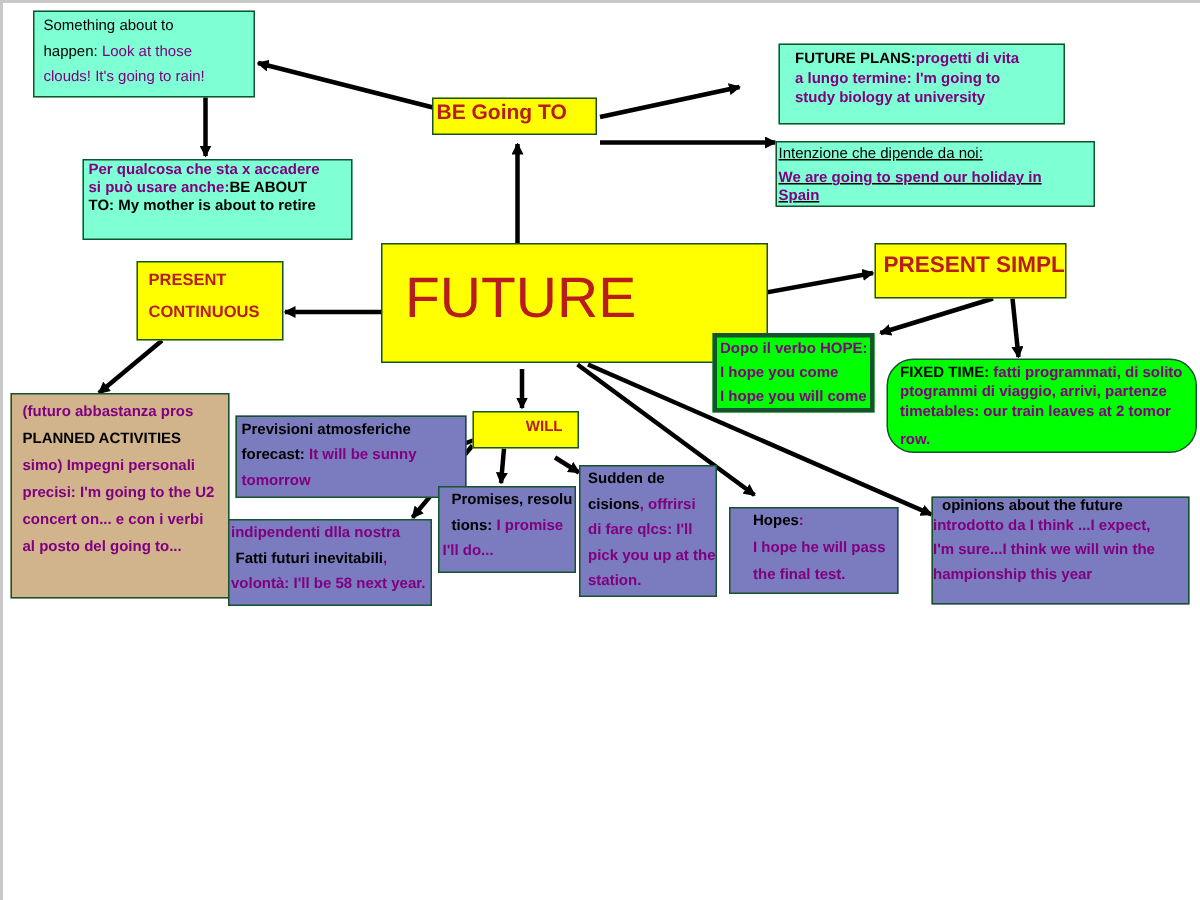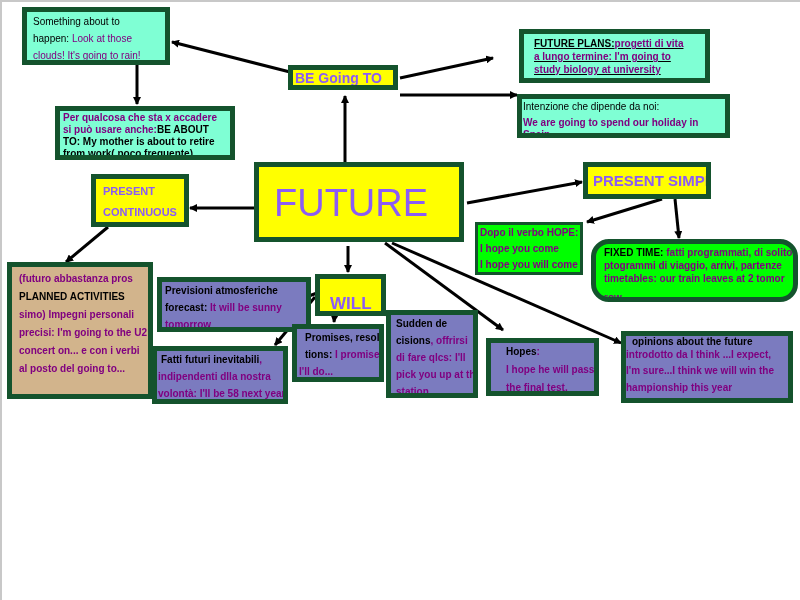--- a/index.html
+++ b/index.html
@@ -1,25 +1,25 @@
 <!DOCTYPE html>
 <html><head>
 <meta charset="utf-8">
 <style>
   html, body { margin:0; padding:0; background:#ffffff; }
   body { width:800px; height:600px; position:relative; overflow:hidden;
          font-family:"Liberation Sans", sans-serif; }
   .frame { position:absolute; left:0; top:0; width:798px; height:598px;
            border-top:2px solid #c8c8c8; border-left:2px solid #c8c8c8; }
   svg.links { position:absolute; left:0; top:0; width:800px; height:600px; }
-  .box { position:absolute; box-sizing:border-box; border:5px solid #14532d;
+  .box { position:absolute; box-sizing:border-box; border:1px solid #14532d;
          font-weight:bold; font-size:10px; line-height:19px; color:#000;
          padding:1px 3px; overflow:hidden; white-space:nowrap; }
   .aqua { background:#7fffd4; }
-  .yellow { background:#ffff00; color:#8b5cf6; }
+  .yellow { background:#ffff00; color:#b91c1c; }
   .green { background:#00ff00; }
   .tan { background:#d2b48c; }
   .slate { background:#7b7bbf; }
   .p { color:#800080; }
   .k { color:#000; }
   .line { display:block; }
 </style>
 </head>
 <body>
 
@@ -72,40 +72,39 @@
 <div class="box aqua" style="left:22px;top:7px;width:148px;height:58px;font-weight:normal;line-height:17px;padding:1px 6px;">
   <span class="line k">Something about to</span>
   <span class="line"><span class="k">happen: </span><span class="p">Look at those</span></span>
   <span class="line p">clouds! It's going to rain!</span>
 </div>
 
 <div class="box aqua" style="left:55px;top:106px;width:180px;height:54px;line-height:12px;padding:1px 3px;">
   <span class="line p">Per qualcosa che sta x accadere</span>
   <span class="line"><span class="p">si può usare anche:</span><span class="k">BE ABOUT</span></span>
   <span class="line k">TO: My mother is about to retire</span>
-  <span class="line k">from work( poco frequente)</span>
 </div>
 
 <div class="box yellow" style="left:288px;top:65px;width:110px;height:25px;font-size:14px;line-height:17px;padding:0 2px;">
   <span>BE Going TO</span>
 </div>
 
-<div class="box aqua" style="left:519px;top:29px;width:191px;height:54px;line-height:13px;padding:3px 10px;text-decoration:underline;">
+<div class="box aqua" style="left:519px;top:29px;width:191px;height:54px;line-height:13px;padding:3px 10px;">
   <span class="line"><span class="k">FUTURE PLANS:</span><span class="p">progetti di vita</span></span>
   <span class="line p">a lungo termine: I'm going to</span>
   <span class="line p">study biology at university</span>
 </div>
 
-<div class="box aqua" style="left:517px;top:94px;width:213px;height:44px;line-height:12px;padding:2px 1px;font-weight:normal;">
+<div class="box aqua" style="left:517px;top:94px;width:213px;height:44px;line-height:12px;padding:2px 1px;font-weight:normal;text-decoration:underline;">
   <span class="line k">Intenzione che dipende da noi:</span>
   <span class="line p" style="font-weight:bold;margin-top:4px;">We are going to spend our holiday in</span>
   <span class="line p" style="font-weight:bold;">Spain</span>
 </div>
 
-<div class="box yellow" style="left:254px;top:162px;width:210px;height:80px;font-weight:normal;font-size:38px;line-height:72px;padding:0 16px 0 15px;">
+<div class="box yellow" style="left:254px;top:162px;width:258px;height:80px;font-weight:normal;font-size:38px;line-height:72px;padding:0 16px 0 15px;">
   <span>FUTURE</span>
 </div>
 
 <div class="box yellow" style="left:91px;top:174px;width:98px;height:53px;font-size:11px;line-height:21px;padding:2px 7px;">
   <span class="line">PRESENT</span>
   <span class="line">CONTINUOUS</span>
 </div>
 
 <div class="box tan" style="left:7px;top:262px;width:146px;height:137px;line-height:18px;padding:3px 7px;">
   <span class="line p">(futuro abbastanza pros</span>
@@ -126,33 +125,33 @@
   <span class="line p">I hope you will come</span>
 </div>
 
 <div class="box green" style="left:591px;top:239px;width:207px;height:63px;line-height:13px;padding:2px 8px;border-radius:18px;">
   <span class="line"><span class="k">FIXED TIME: </span><span class="p">fatti programmati, di solito</span></span>
   <span class="line p">ptogrammi di viaggio, arrivi, partenze</span>
   <span class="line p">timetables: our train leaves at 2 tomor</span>
   <span class="line p" style="margin-top:6px;">row.</span>
 </div>
 
-<div class="box yellow" style="left:315px;top:274px;width:71px;height:25px;font-size:17px;line-height:17px;padding:16px 10px;">
+<div class="box yellow" style="left:315px;top:274px;width:71px;height:25px;font-size:10px;line-height:17px;padding:1px 10px;text-align:right;">
   <span>WILL</span>
 </div>
 
 <div class="box slate" style="left:157px;top:277px;width:154px;height:55px;line-height:17px;padding:0 3px;">
   <span class="line k">Previsioni atmosferiche</span>
   <span class="line"><span class="k">forecast: </span><span class="p">It will be sunny</span></span>
   <span class="line p">tomorrow</span>
 </div>
 
 <div class="box slate" style="left:152px;top:346px;width:136px;height:58px;line-height:17px;padding:0 1px;">
+  <span class="line p">indipendenti dlla nostra</span>
   <span class="line"><span class="k" style="padding-left:3px;">Fatti futuri inevitabili</span><span class="p">,</span></span>
-  <span class="line p">indipendenti dlla nostra</span>
   <span class="line p">volontà: I'll be 58 next year.</span>
 </div>
 
 <div class="box slate" style="left:292px;top:324px;width:92px;height:58px;line-height:17px;padding:0 2px;">
   <span class="line k" style="padding-left:6px;">Promises, resolu</span>
   <span class="line"><span class="k" style="padding-left:6px;">tions: </span><span class="p">I promise</span></span>
   <span class="line p">I'll do...</span>
 </div>
 
 <div class="box slate" style="left:386px;top:310px;width:92px;height:88px;line-height:17px;padding:0 5px;">

